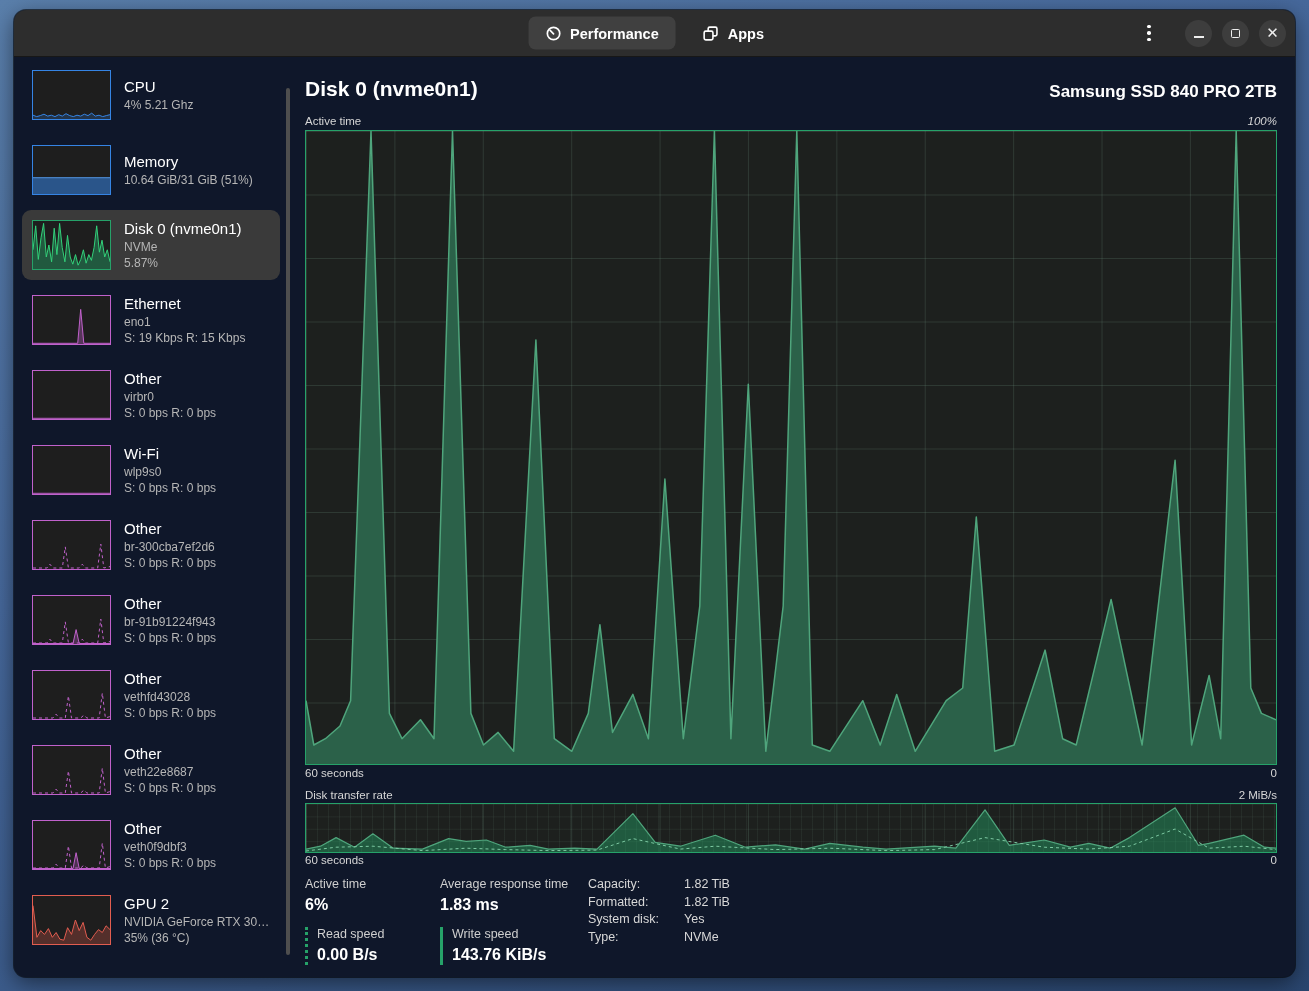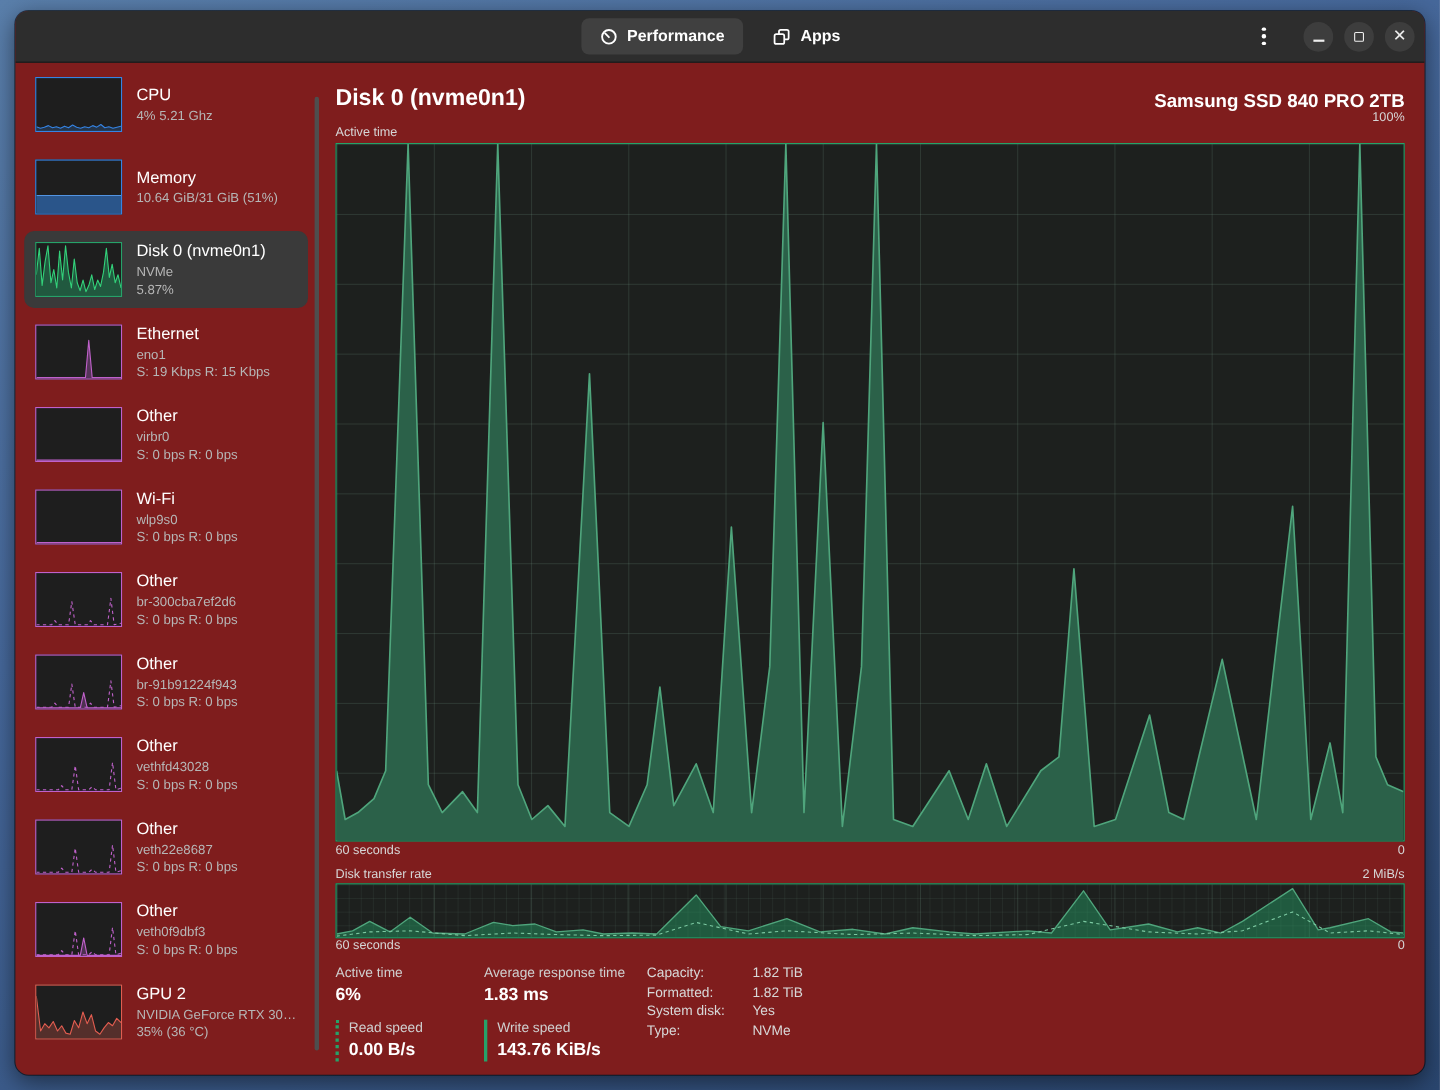--- a/index.html
+++ b/index.html
@@ -4,21 +4,21 @@
 <style>
   * { box-sizing: border-box; margin: 0; padding: 0; }
   html,body { width:1309px; height:991px; }
   body {
     font-family:"Liberation Sans", sans-serif;
     background: linear-gradient(155deg, #5a7fab 0%, #46689b 38%, #2a466f 100%);
     overflow:hidden; position:relative;
   }
   .window {
     position:absolute; left:14px; top:10px; width:1281px; height:967px;
-    background:#7f1d1d; border-radius:12px; overflow:hidden;
+    background:#0f172a; border-radius:12px; overflow:hidden;
     box-shadow:0 6px 22px rgba(0,0,0,.5), 0 0 0 1px rgba(0,0,0,.55);
   }
   
   .titlebar { position:relative; height:47px; background:#2d2d2d; border-bottom:1px solid #171717; }
   .switcher { position:absolute; left:50%; top:50%; transform:translate(-50%,-50%); display:flex; gap:10px; }
   .tab {
     display:flex; align-items:center; gap:9px; height:33px; padding:0 17px;
     border:none; border-radius:7px; background:transparent; color:#ffffff;
     font:700 14.5px "Liberation Sans", sans-serif; cursor:default;
   }
@@ -279,21 +279,21 @@
           </div>
         </div>
       <div class="scrollbar"></div>
     </aside>
 
     <main class="main">
       <div class="abs page-title">Disk 0 (nvme0n1)</div>
       <div class="abs model">Samsung SSD 840 PRO 2TB</div>
 
       <div class="abs axis-label" style="left:13px; top:58px;">Active time</div>
-      <div class="abs axis-label" style="right:18px; top:44px;">100%</div>
+      <div class="abs axis-label" style="right:18px; top:58px;font-style:italic;">100%</div>
       <div class="abs chartbox bigchart">
           <svg width="970" height="633">
             <polygon points="0.0,569.7 7.8,614.0 19.4,607.7 34.0,595.0 44.6,569.7 65.0,0.0 83.4,582.4 96.0,607.7 114.5,588.7 128.0,607.7 146.5,0.0 164.9,582.4 177.5,614.0 192.1,601.4 207.6,620.3 229.9,208.9 248.3,607.7 265.8,620.3 282.3,582.4 293.9,493.7 306.5,601.4 326.9,563.4 342.4,607.7 358.9,348.1 377.3,607.7 393.8,474.8 408.4,0.0 424.9,607.7 442.3,253.2 459.8,620.3 477.2,474.8 490.8,0.0 506.3,614.0 523.8,620.3 556.8,569.7 574.2,614.0 590.7,563.4 609.2,620.3 640.2,569.7 656.7,557.0 670.3,386.1 688.7,620.3 708.1,614.0 739.1,519.1 756.6,607.7 770.2,614.0 805.1,468.4 836.1,614.0 869.1,329.2 885.6,614.0 903.1,544.4 914.7,607.7 930.2,0.0 944.8,557.0 955.4,582.4 970.0,588.7 970,633 0,633" fill="#2b6149"></polygon>
             <polyline points="0.0,569.7 7.8,614.0 19.4,607.7 34.0,595.0 44.6,569.7 65.0,0.0 83.4,582.4 96.0,607.7 114.5,588.7 128.0,607.7 146.5,0.0 164.9,582.4 177.5,614.0 192.1,601.4 207.6,620.3 229.9,208.9 248.3,607.7 265.8,620.3 282.3,582.4 293.9,493.7 306.5,601.4 326.9,563.4 342.4,607.7 358.9,348.1 377.3,607.7 393.8,474.8 408.4,0.0 424.9,607.7 442.3,253.2 459.8,620.3 477.2,474.8 490.8,0.0 506.3,614.0 523.8,620.3 556.8,569.7 574.2,614.0 590.7,563.4 609.2,620.3 640.2,569.7 656.7,557.0 670.3,386.1 688.7,620.3 708.1,614.0 739.1,519.1 756.6,607.7 770.2,614.0 805.1,468.4 836.1,614.0 869.1,329.2 885.6,614.0 903.1,544.4 914.7,607.7 930.2,0.0 944.8,557.0 955.4,582.4 970.0,588.7" fill="none" stroke="#4fa57c" stroke-width="1.5" stroke-linejoin="round"></polyline>
           </svg>
         </div>
       <div class="abs axis-label" style="left:13px; top:710px;">60 seconds</div>
       <div class="abs axis-label" style="right:18px; top:710px;">0</div>
 
       <div class="abs axis-label" style="left:13px; top:732px;">Disk transfer rate</div>

